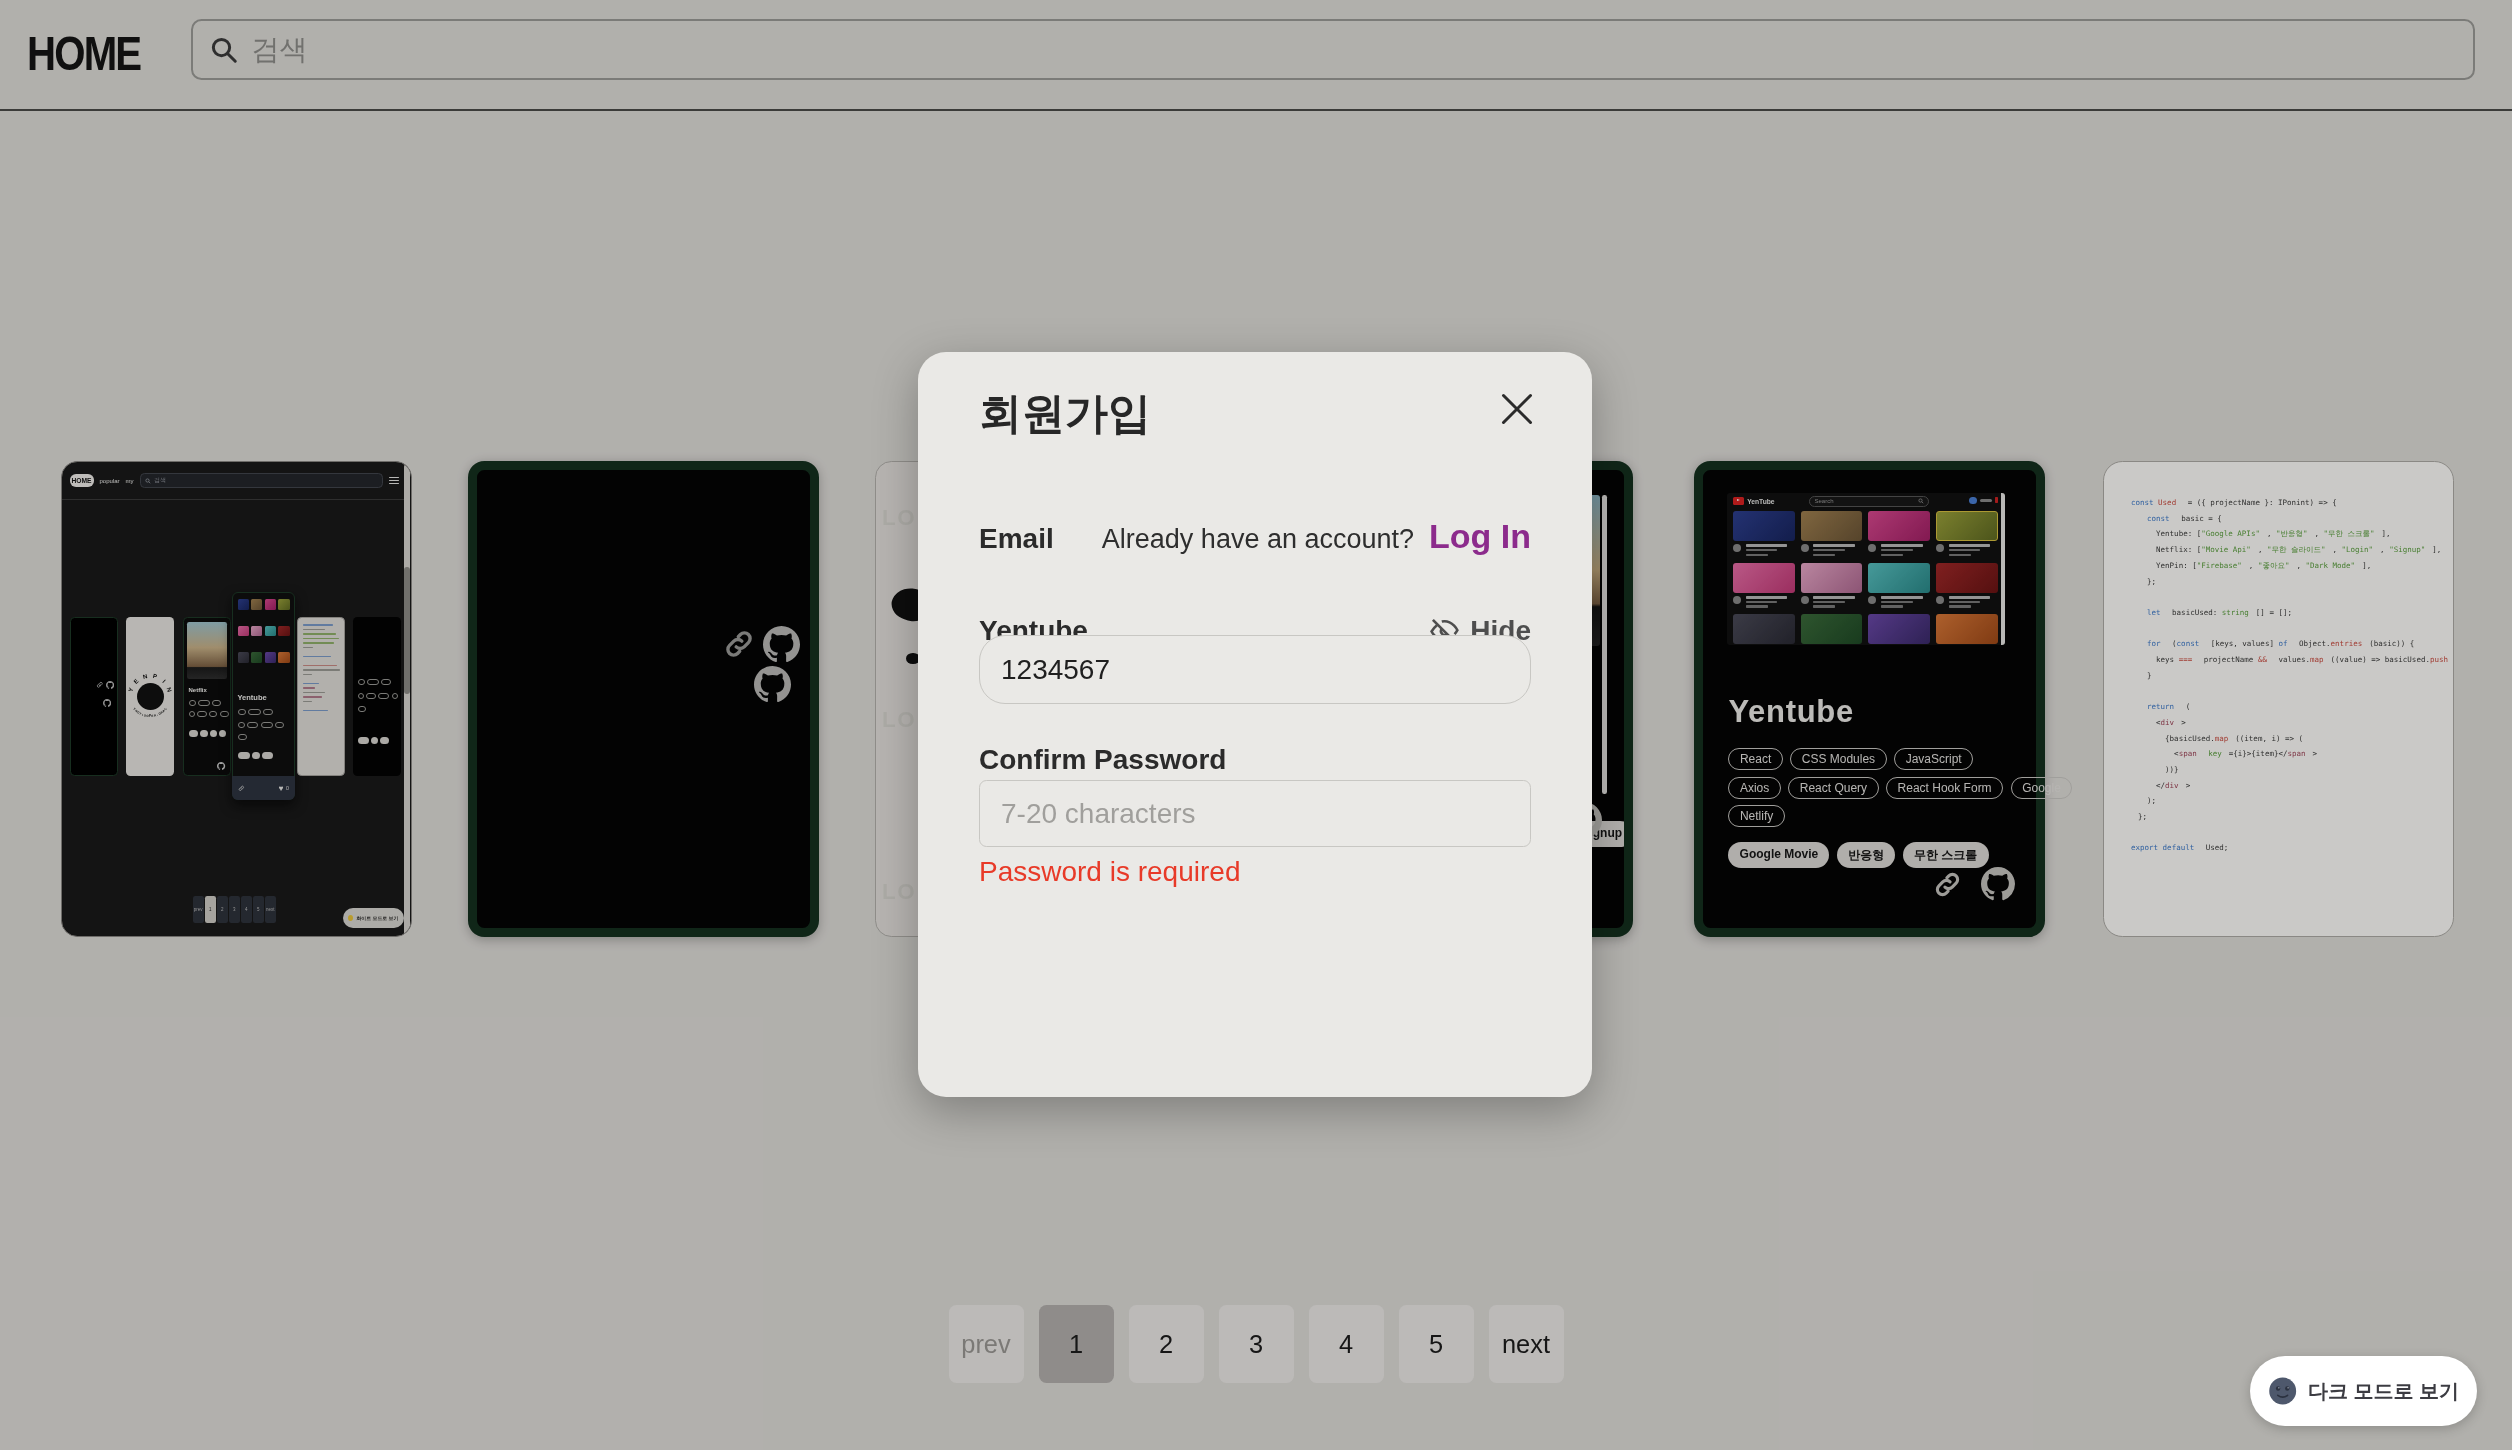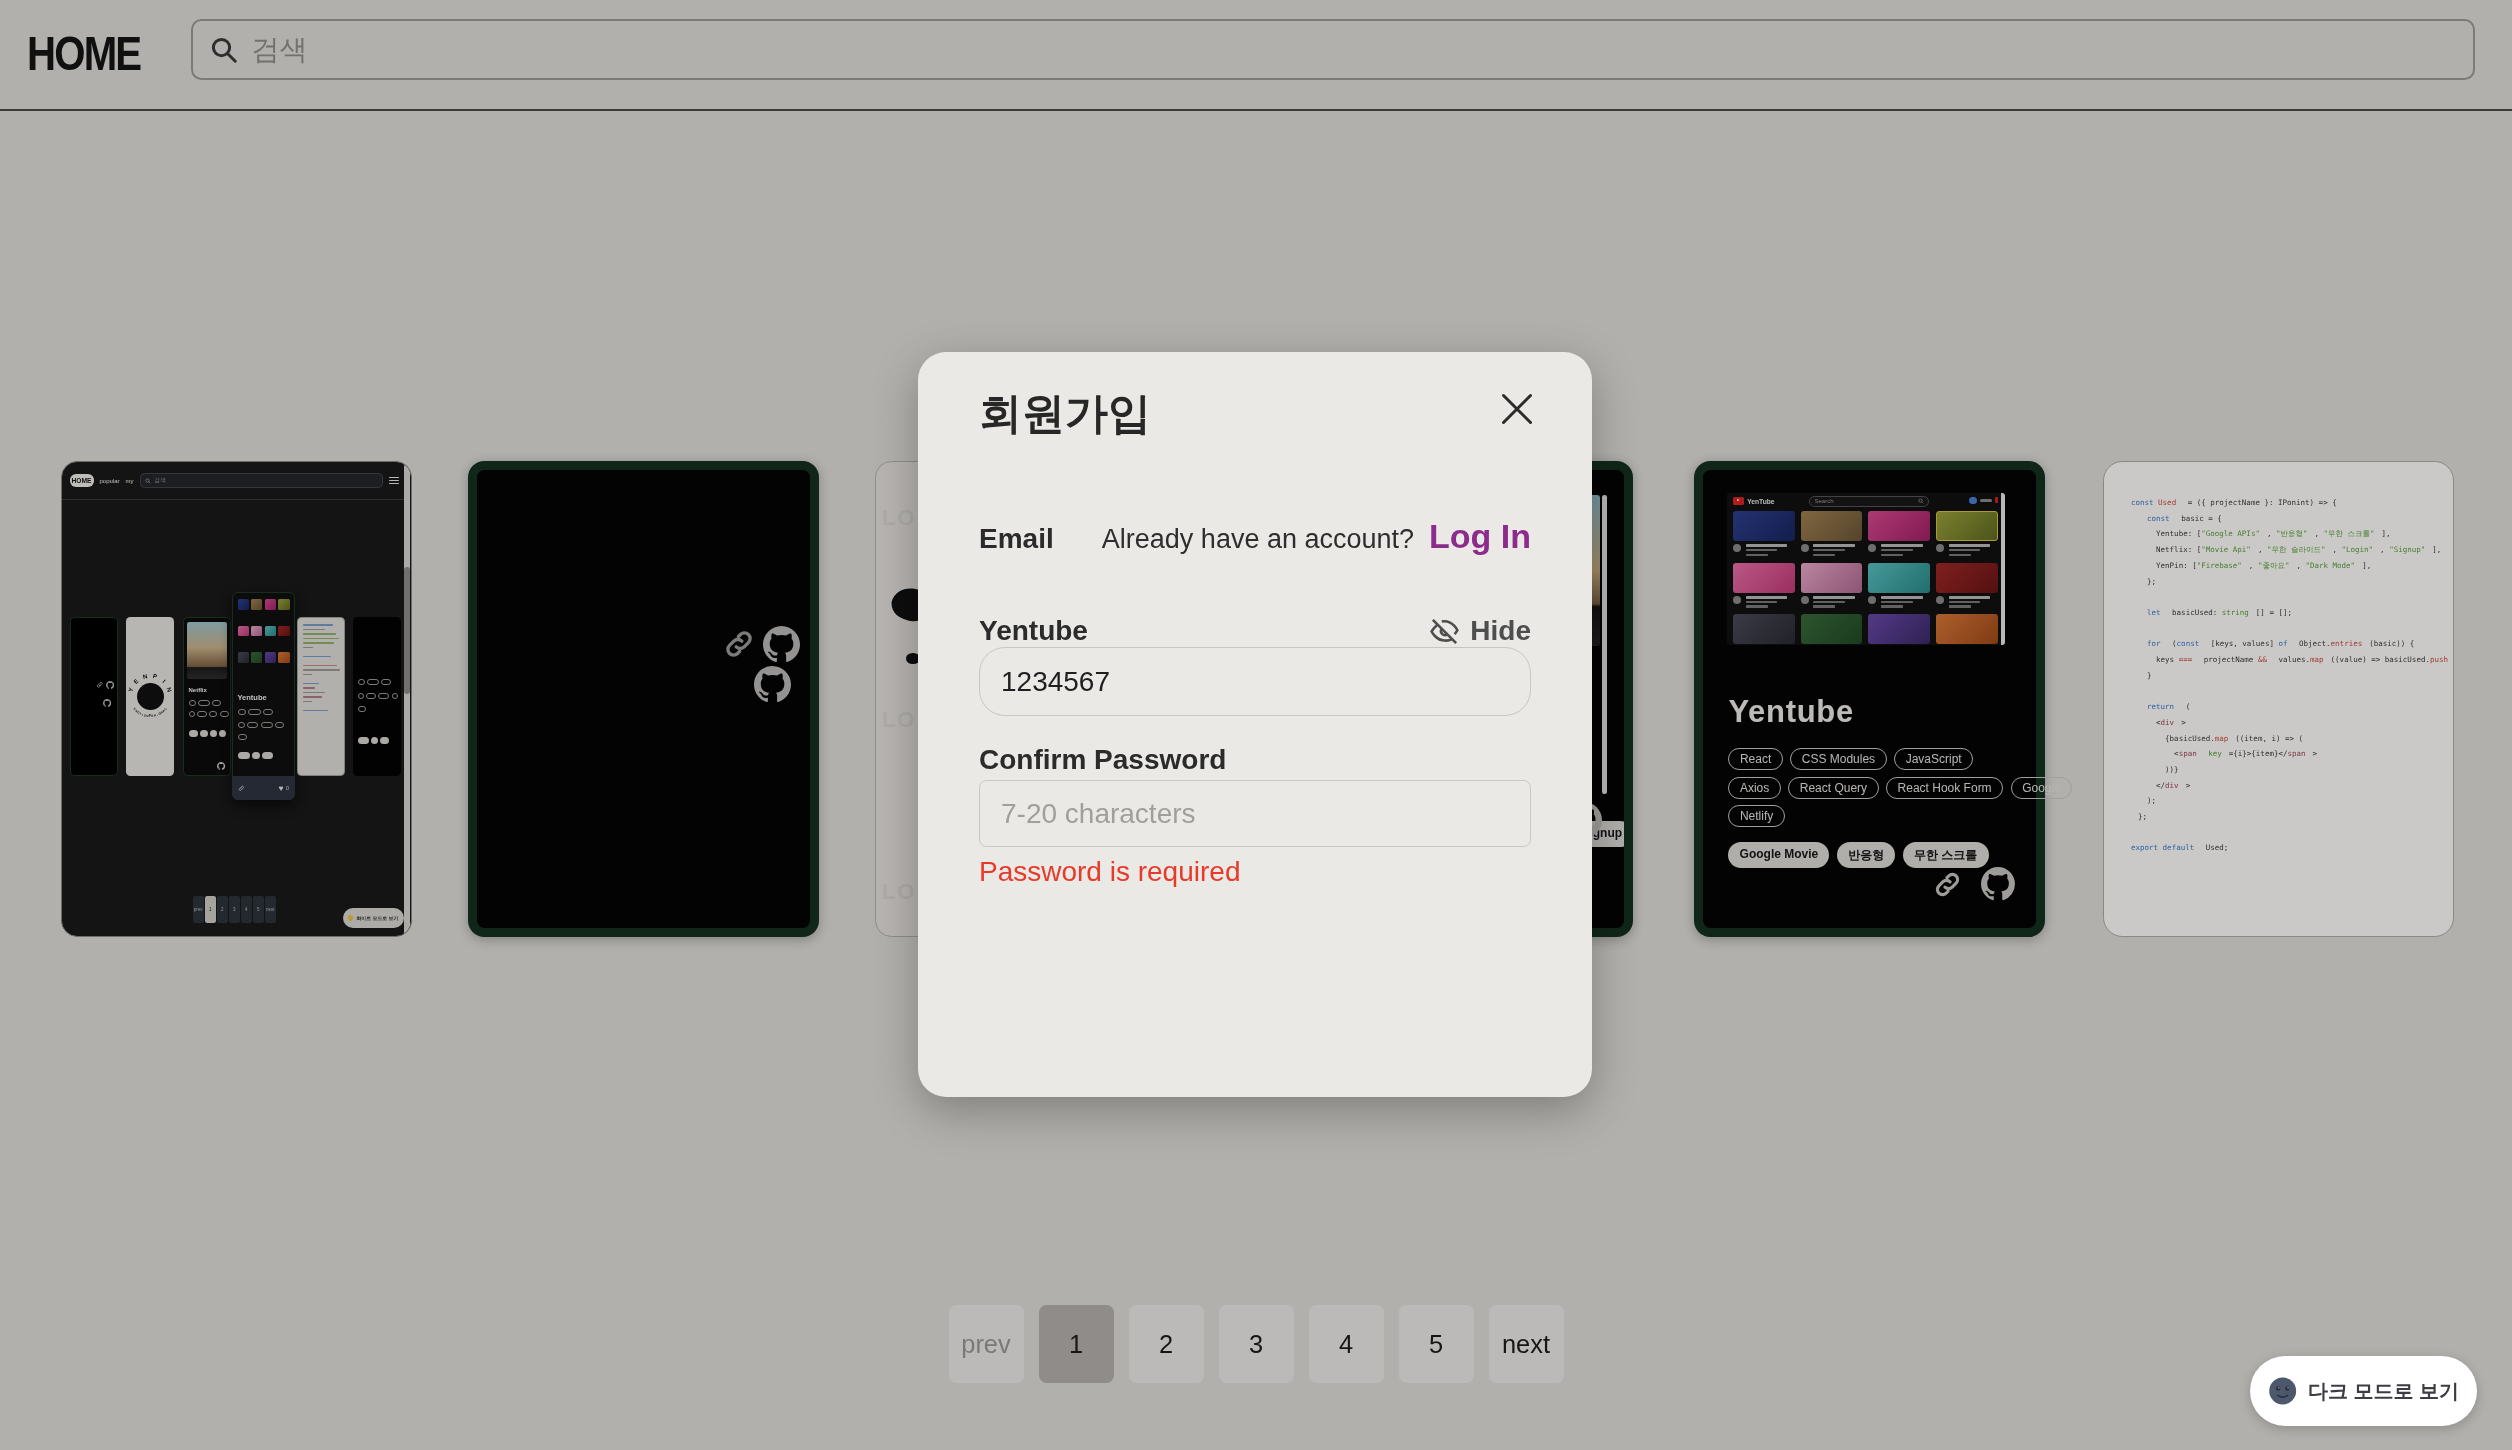--- a/index.html
+++ b/index.html
@@ -130,21 +130,21 @@
   .haveacct{display:flex;align-items:baseline;gap:15px;}
   .haveacct-text{font-size:27px;color:#2e2e2e;}
   .login-link{font-size:34px;font-weight:bold;color:#8c2b8c;text-decoration:none;margin-top:36px;}
   .minput{position:absolute;left:61px;right:61px;height:69px;border-radius:7.5px;font-size:28px;color:#1f1f1f;
     padding:0 21px;font-family:inherit;background:#eae9e6;border:1.5px solid #c8c7c3;width:552px;}
   .minput::placeholder{color:#a09f9c;}
   .email-input{top:167px;background:#e8edfa;border:1.5px solid #ccd5ec;}
   .row-pass{position:absolute;left:61px;right:61px;top:263px;display:flex;align-items:center;justify-content:space-between;}
   .hidebtn{display:flex;align-items:center;gap:10.5px;background:none;border:none;padding:0;
     font-size:28px;font-weight:bold;color:#4e4e4e;font-family:inherit;}
-  .pass-input{top:295px;border-radius:26px;}
+  .pass-input{top:283px;border-radius:26px;}
   .confirm-label{position:absolute;left:61px;top:392px;}
   .confirm-input{top:428px;height:67px;}
   .error-text{position:absolute;left:61px;top:504px;font-size:28px;color:#e83a28;}
   .signup-btn{position:absolute;left:61px;right:61px;top:594px;height:76px;border-radius:45px;
     border:3.7px solid #141414;background:transparent;font-size:31px;color:#141414;font-family:inherit;}
 
   
   .darktoggle{position:absolute;left:2250px;top:1356px;width:227px;height:70px;border-radius:35px;background:#fff;
     z-index:200;display:flex;align-items:center;gap:10.5px;padding:0 18px;border:none;
     box-shadow:0 3px 12px rgba(0,0,0,.2);font-family:inherit;}

